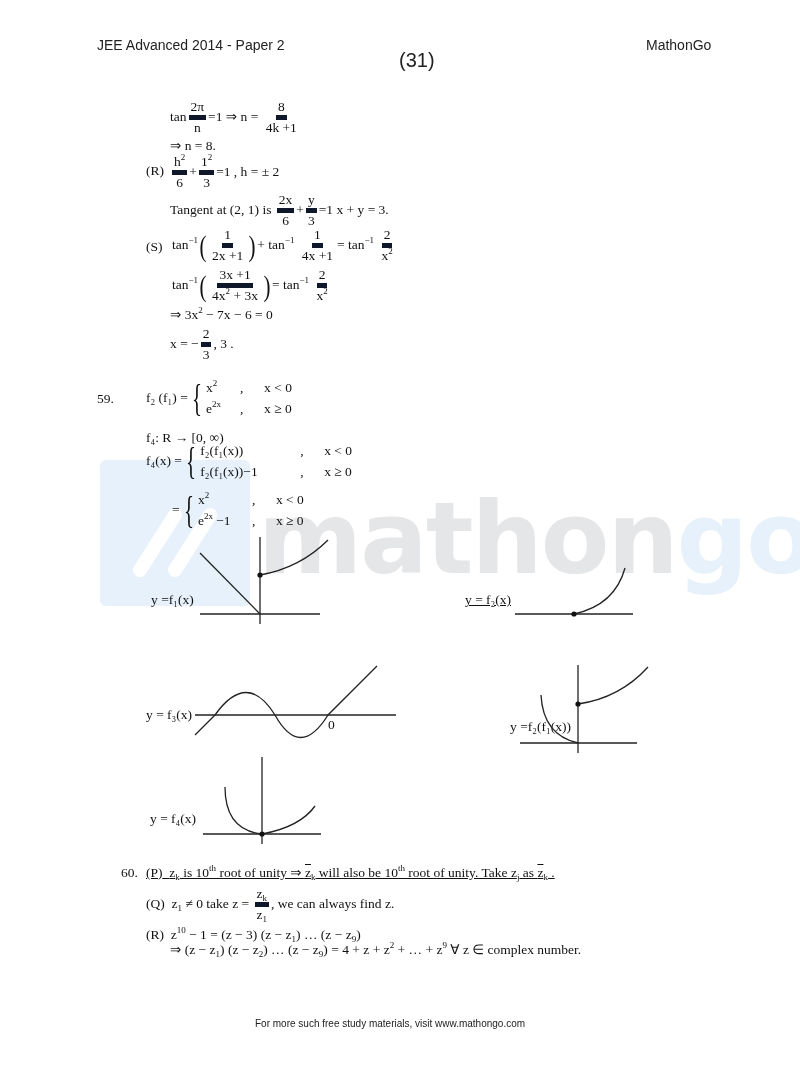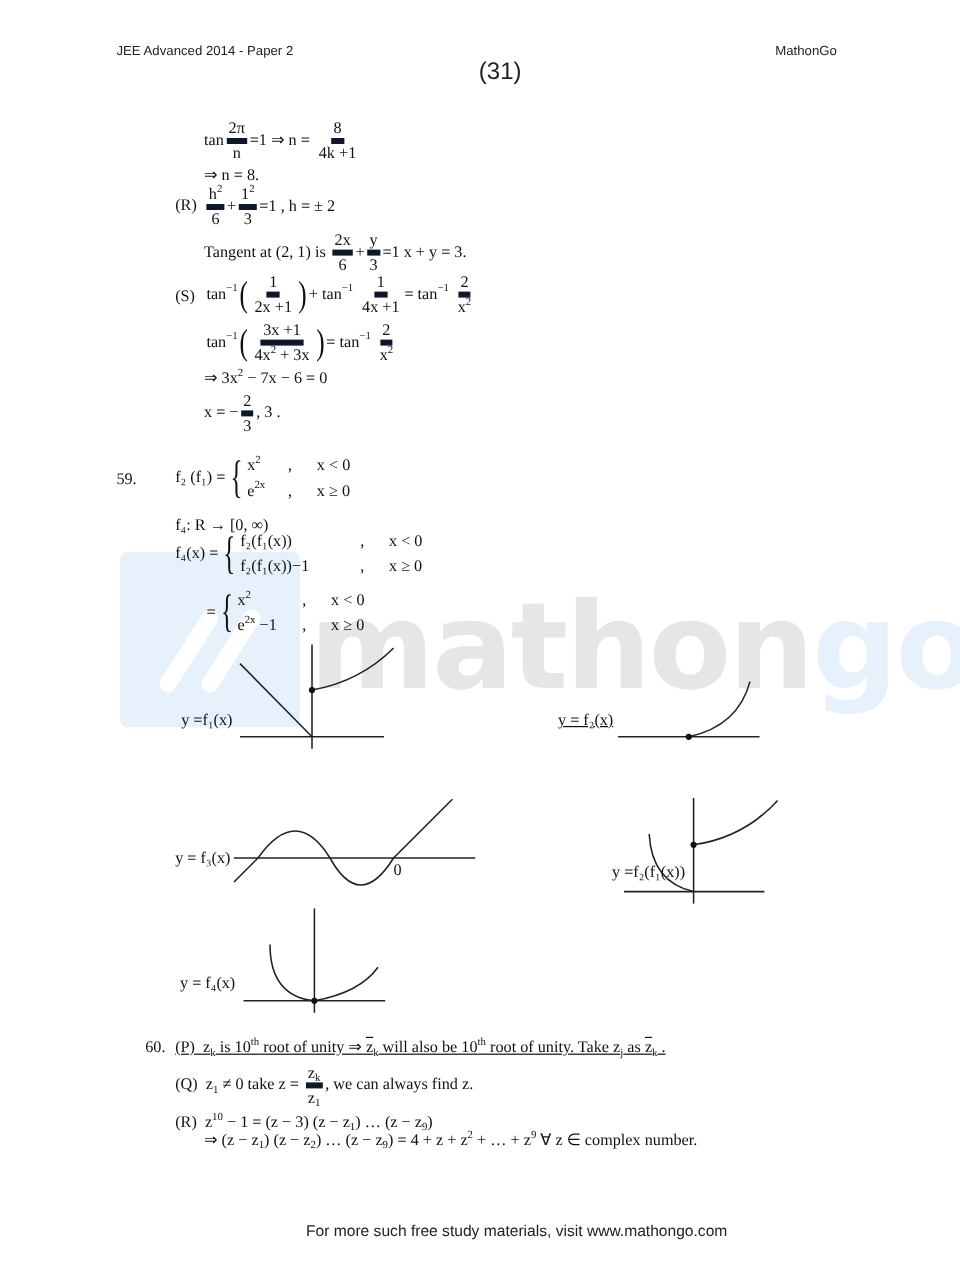--- a/index.html
+++ b/index.html
@@ -1,21 +1,21 @@
 <!DOCTYPE html>
 <html><head>
 <meta charset="utf-8">
 <style>
   html, body { margin:0; padding:0; }
   body { width:800px; height:1067px; background:#ffffff; position:relative; overflow:hidden;
          font-family:"Liberation Serif", serif; color:#111; }
   .abs { position:absolute; }
-  .hdr { font-family:"Liberation Sans", sans-serif; font-size:11px; color:#222; }
+  .hdr { font-family:"Liberation Sans", sans-serif; font-size:14px; color:#222; }
   .pg  { font-family:"Liberation Sans", sans-serif; font-size:20px; color:#222; }
-  .ftr { font-family:"Liberation Sans", sans-serif; font-size:13px; color:#222; }
+  .ftr { font-family:"Liberation Sans", sans-serif; font-size:10px; color:#222; }
   .m { font-size:13.5px; white-space:nowrap; line-height:1; }
   .frac { display:inline-flex; flex-direction:column; align-items:center; vertical-align:middle; margin:0 2px; }
   .frac .n { padding:0 2px 1px; border-bottom:5px solid #0f172a; line-height:1.05; }
   .frac .d { padding:1px 2px 0; line-height:1.05; }
   sup { font-size:9px; vertical-align:6px; line-height:0; }
   sub { font-size:9px; vertical-align:-3px; line-height:0; }
   .paren { font-size:30px; font-weight:100; vertical-align:middle; line-height:1; transform:scaleX(0.7); display:inline-block; }
   .brace { font-size:38px; font-weight:100; line-height:1; vertical-align:middle; transform:scaleX(0.55); display:inline-block; }
   .cases { display:inline-flex; flex-direction:column; vertical-align:middle; }
   .cases .row { display:flex; height:21px; align-items:center; }

